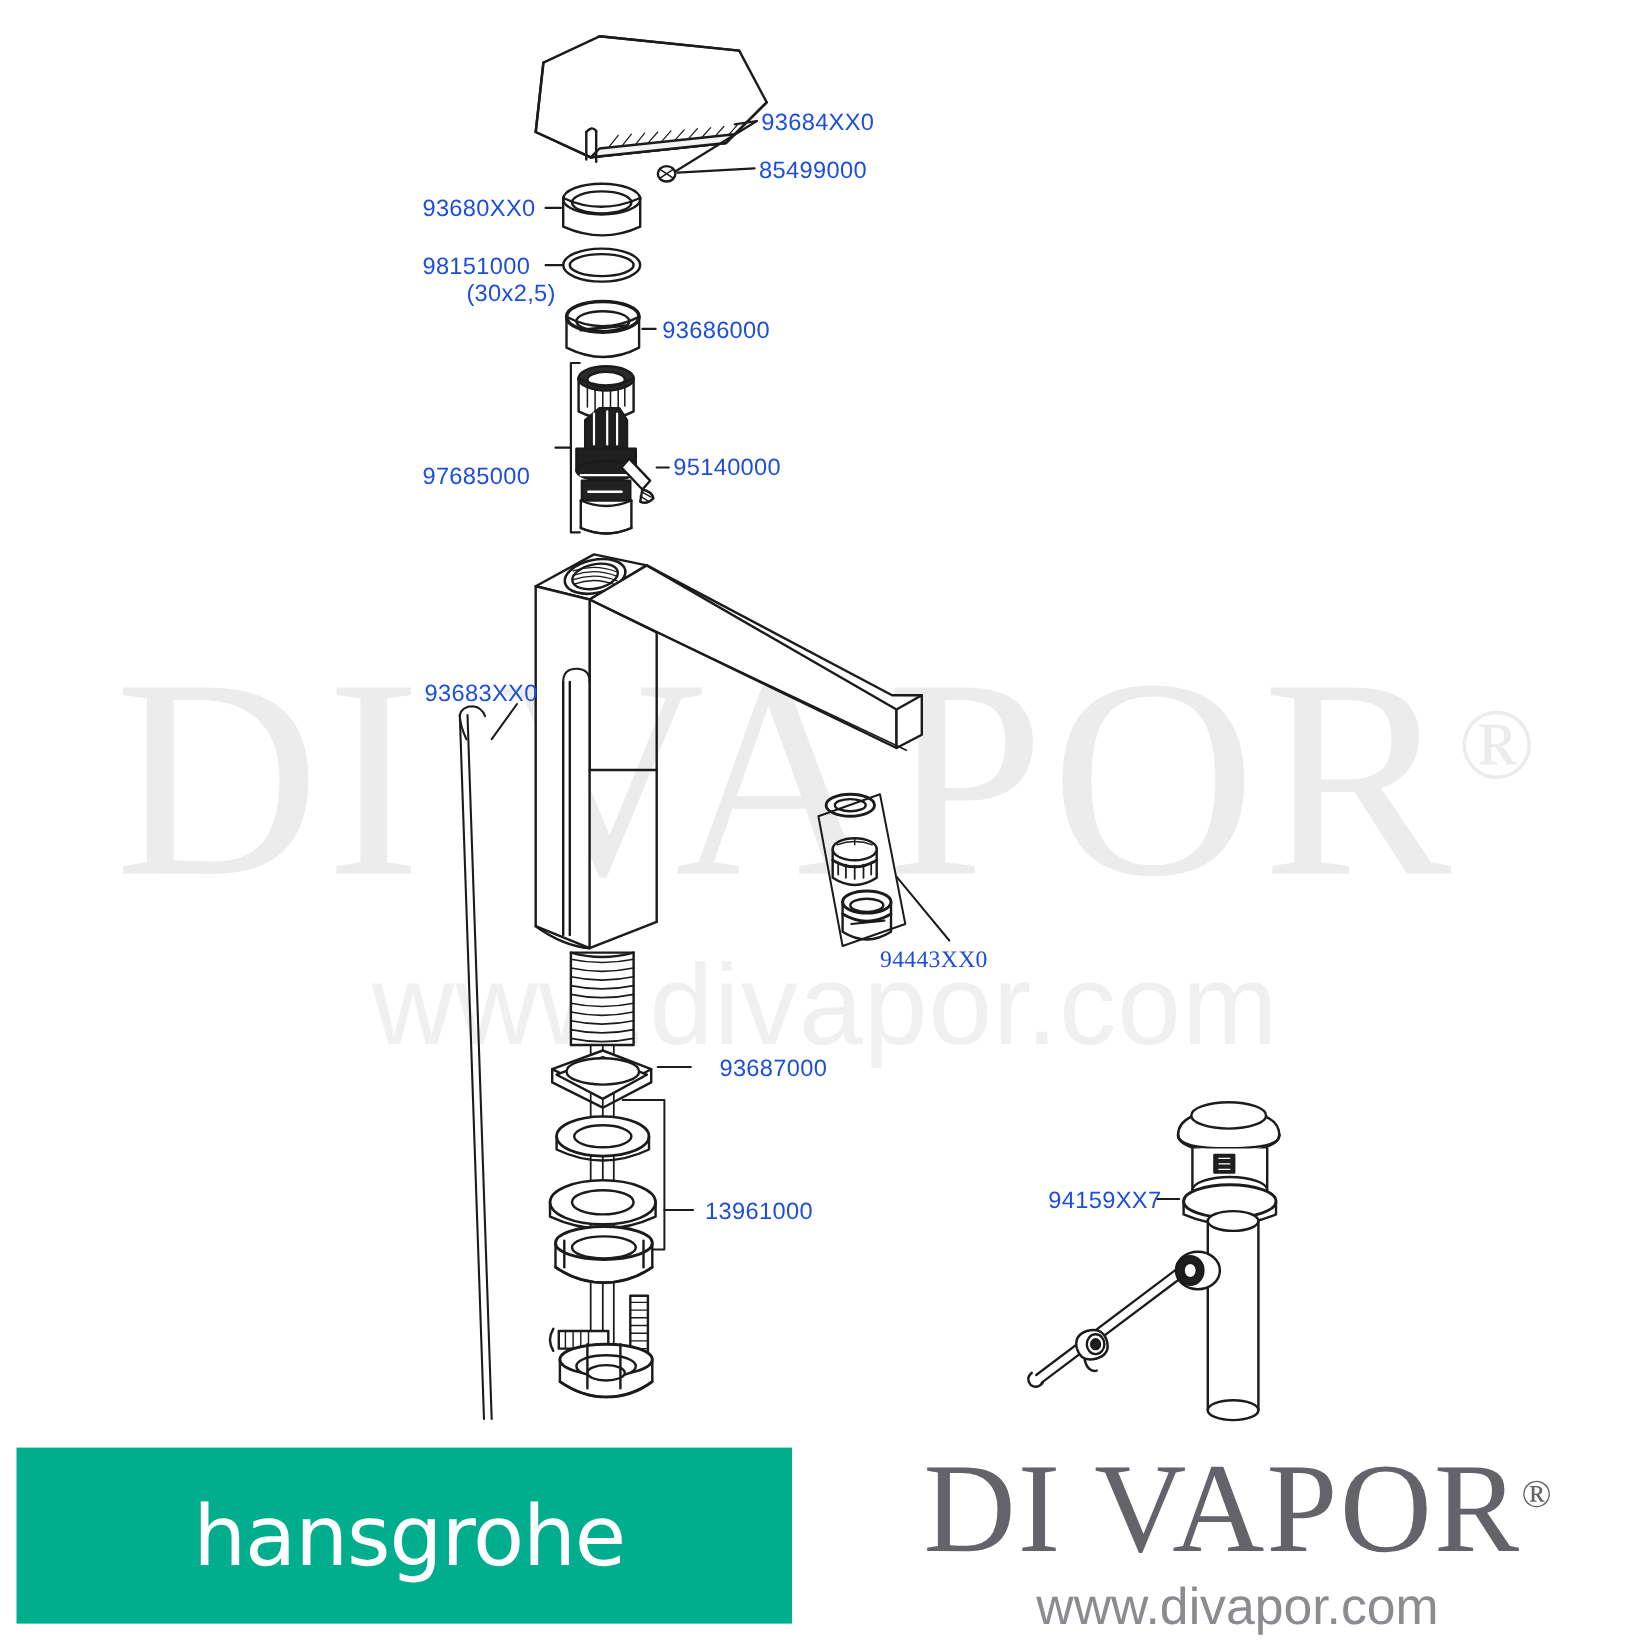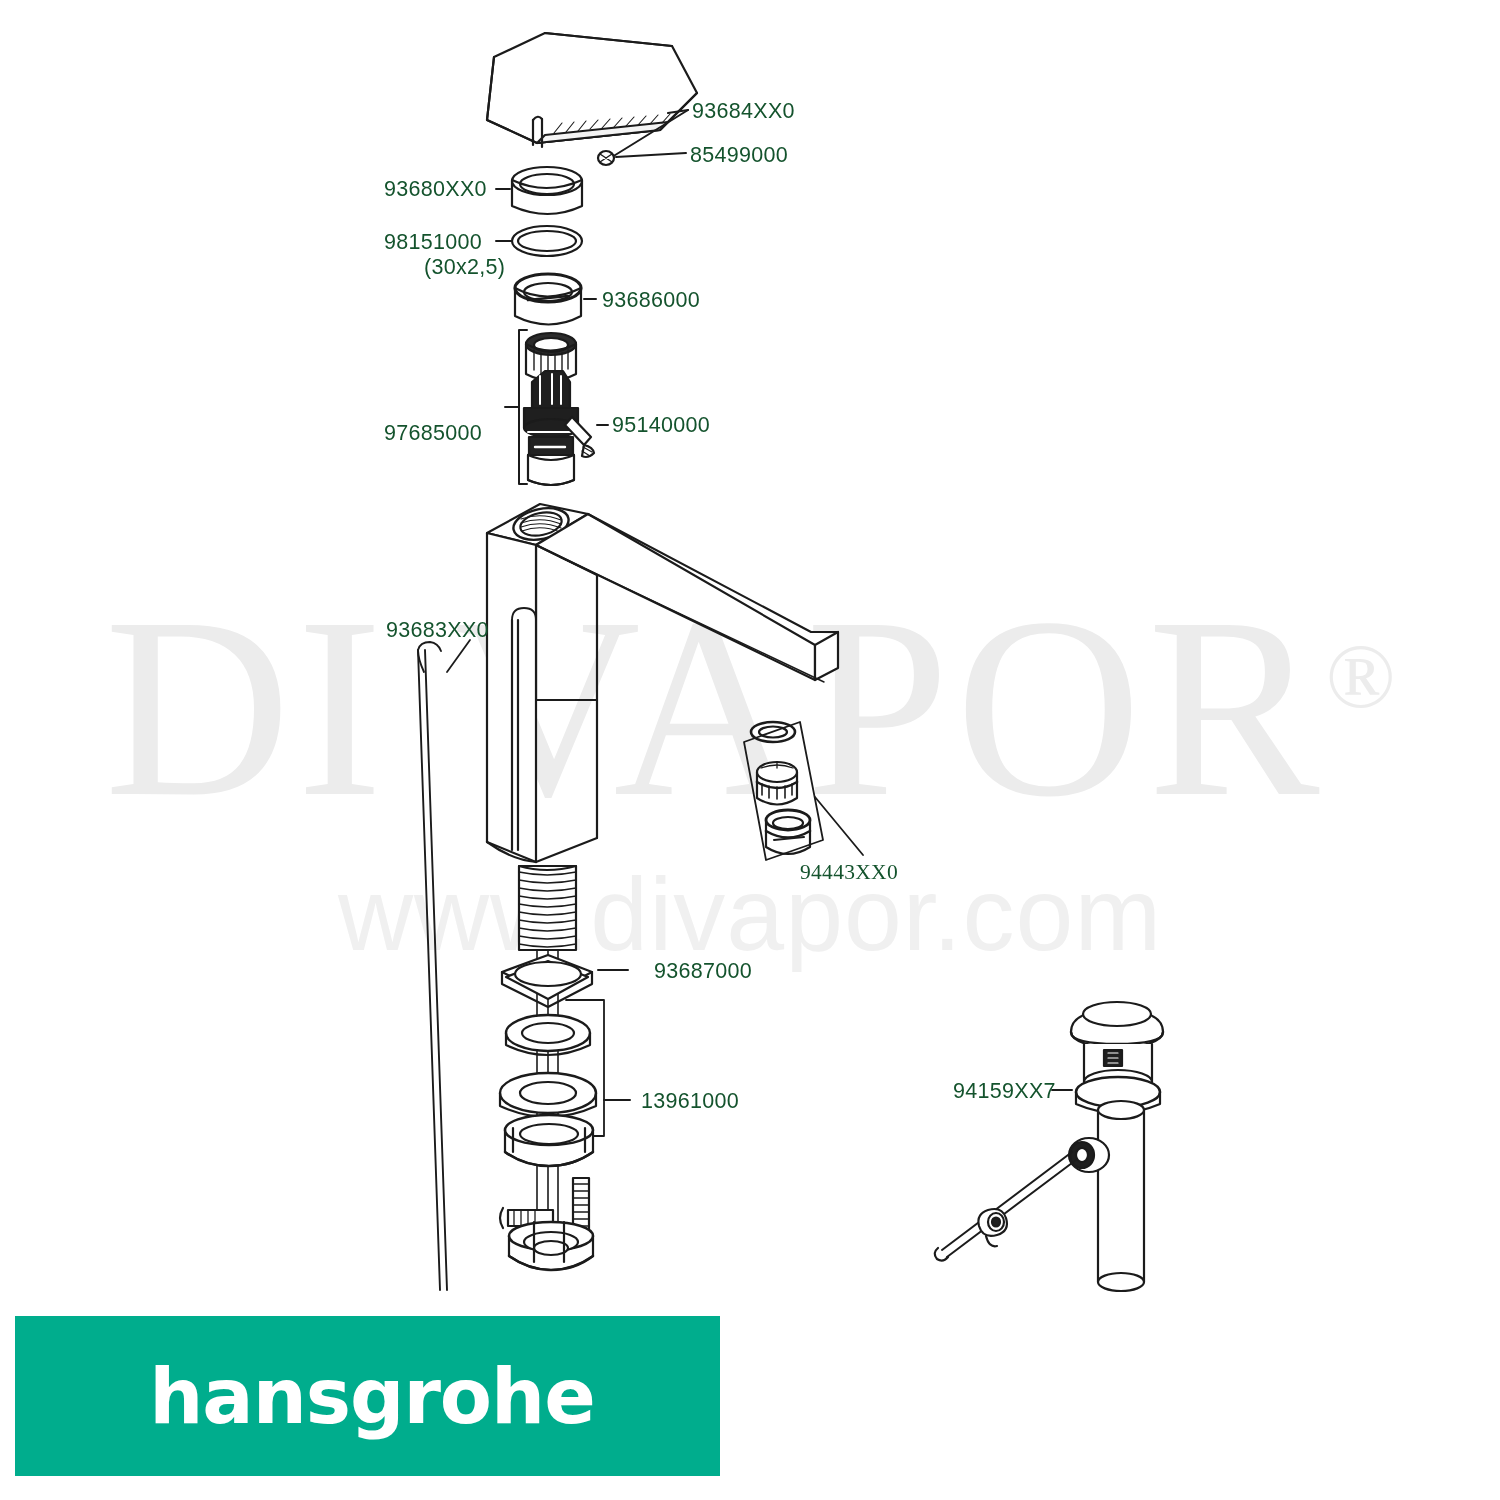--- a/index.html
+++ b/index.html
@@ -18,31 +18,31 @@
   .wm-main .reg{font-size:92px;vertical-align:super;letter-spacing:0;}
   .wm-sub{position:absolute;left:0;top:862px;width:1500px;text-align:center;
           font-family:"Liberation Sans", sans-serif;font-size:104px;
           line-height:1;color:#f0f0f0;letter-spacing:1px;white-space:nowrap;}
 
   
   #drawing{position:absolute;left:0;top:0;width:1500px;height:1500px;}
 
   
   .lbl{position:absolute;font-family:"Liberation Sans", sans-serif;
-       font-size:21.5px;font-weight:400;color:#14532d;white-space:nowrap;
+       font-size:21.5px;font-weight:400;color:#1d4ed8;white-space:nowrap;
        letter-spacing:.3px;}
   .lbl .sub{display:block;margin-left:40px;}
 
   
   .hg-box{position:absolute;left:15px;top:1316px;width:705px;height:160px;
           background:#00ad8d;}
   .hg-text{position:absolute;left:0;top:0;width:705px;height:160px;
            display:flex;align-items:center;justify-content:center;
            font-family:"DejaVu Sans", sans-serif;font-size:76px;
-           font-weight:700;color:#ffffff;letter-spacing:-1px;
+           font-weight:400;color:#ffffff;letter-spacing:-1px;
            padding-left:9px;box-sizing:border-box;}
 
   .dv-box{position:absolute;left:760px;top:1316px;width:730px;height:172px;}
   .dv-main{position:absolute;left:0;top:-4px;width:730px;text-align:center;
            font-family:"Liberation Serif", serif;font-size:116px;
            line-height:1.05;color:#636369;letter-spacing:2px;white-space:nowrap;}
   .dv-main .reg{font-size:36px;vertical-align:super;letter-spacing:0;}
   .dv-sub{position:absolute;left:0;top:120px;width:730px;text-align:center;
           font-family:"Liberation Sans", sans-serif;font-size:47px;
           line-height:1;color:#8b8b90;letter-spacing:0px;white-space:nowrap;}
@@ -359,14 +359,18 @@
   <div class="lbl" style="left:386px;top:618px;">93683XX0</div>
   <div class="lbl" style="left:800px;top:860px;font-family:Liberation Serif, serif;">94443XX0</div>
   <div class="lbl" style="left:654px;top:959px;">93687000</div>
   <div class="lbl" style="left:641px;top:1089px;">13961000</div>
   <div class="lbl" style="left:953px;top:1079px;">94159XX7</div>
 
   <div class="hg-box">
     <div class="hg-text">hansgrohe</div>
   </div>
 
+  <div class="dv-box">
+    <div class="dv-main"><span>DI VAPOR</span><span class="reg">®</span></div>
+    <div class="dv-sub">www.divapor.com</div>
+  </div>
 
 </div>
 
 </body></html>

